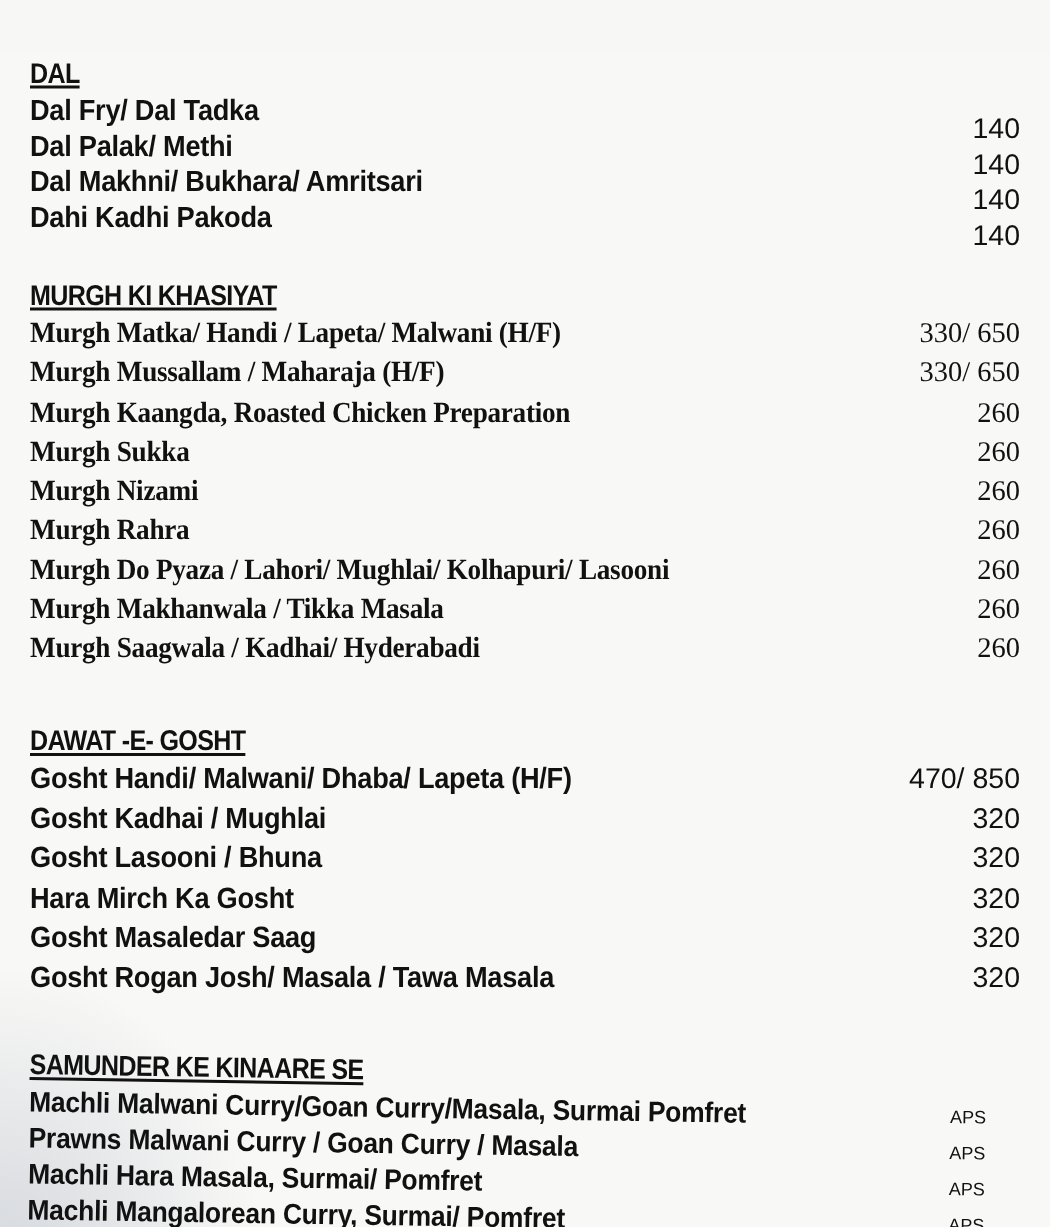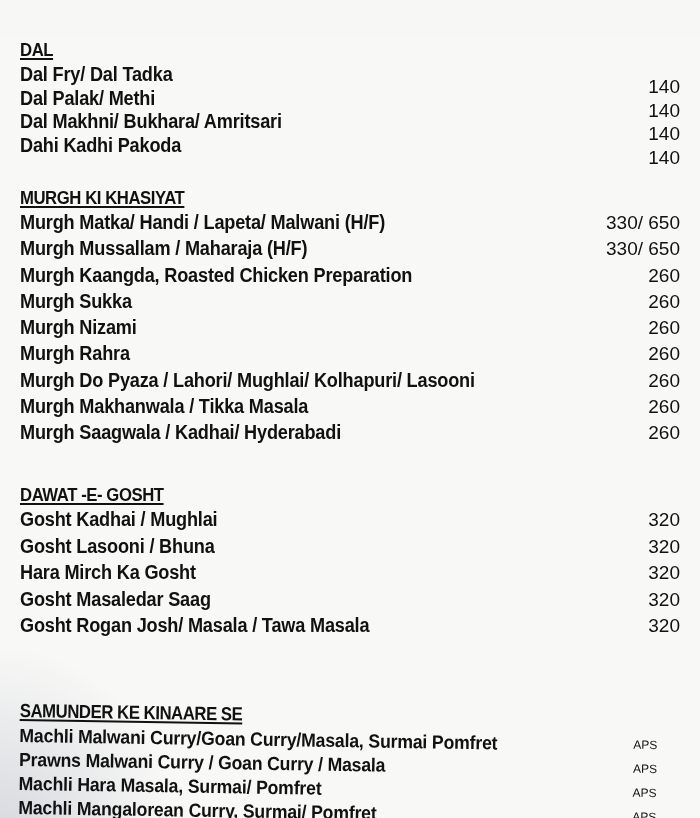--- a/index.html
+++ b/index.html
@@ -65,21 +65,21 @@
       font-weight: normal;
       white-space: nowrap;
       text-align: right;
     }
     
     #sec-dal { top: 2px; }
     #sec-dal .item-price { top: 12px; }
     #sec-dal .item-row { height: 23.5px; }
 
     #sec-murgh { top: 150px; }
-    #sec-murgh .item-row { height: 26.3px; }
+    #sec-murgh .item-row { height: 26.3px; font-family: Liberation Serif, serif; }
 
     #sec-gosht { top: 447px; }
     #sec-gosht .item-row { height: 26.5px; }
 
     #sec-samunder { top: 663px; transform: rotate(0.9deg); transform-origin: left top; }
     #sec-samunder .item-row { height: 24px; }
     #sec-samunder .item-name { font-size: 19px; }
     #sec-samunder .item-price { font-size: 12px; right: 22px; }
   </style>
 </head>
@@ -143,20 +143,24 @@
     </div>
     <div class="item-row">
       <span class="item-name">Murgh Saagwala / Kadhai/ Hyderabadi</span>
       <span class="item-price">260</span>
     </div>
   </div>
 
   <div class="section" id="sec-gosht">
     <div class="section-title">DAWAT -E- GOSHT</div>
     <div class="item-row">
+      <span class="item-name">Gosht Handi/ Malwani/ Dhaba/ Lapeta (H/F)</span>
+      <span class="item-price">470/ 850</span>
+    </div>
+    <div class="item-row">
       <span class="item-name">Gosht Kadhai / Mughlai</span>
       <span class="item-price">320</span>
     </div>
     <div class="item-row">
       <span class="item-name">Gosht Lasooni / Bhuna</span>
       <span class="item-price">320</span>
     </div>
     <div class="item-row">
       <span class="item-name">Hara Mirch Ka Gosht</span>
       <span class="item-price">320</span>

